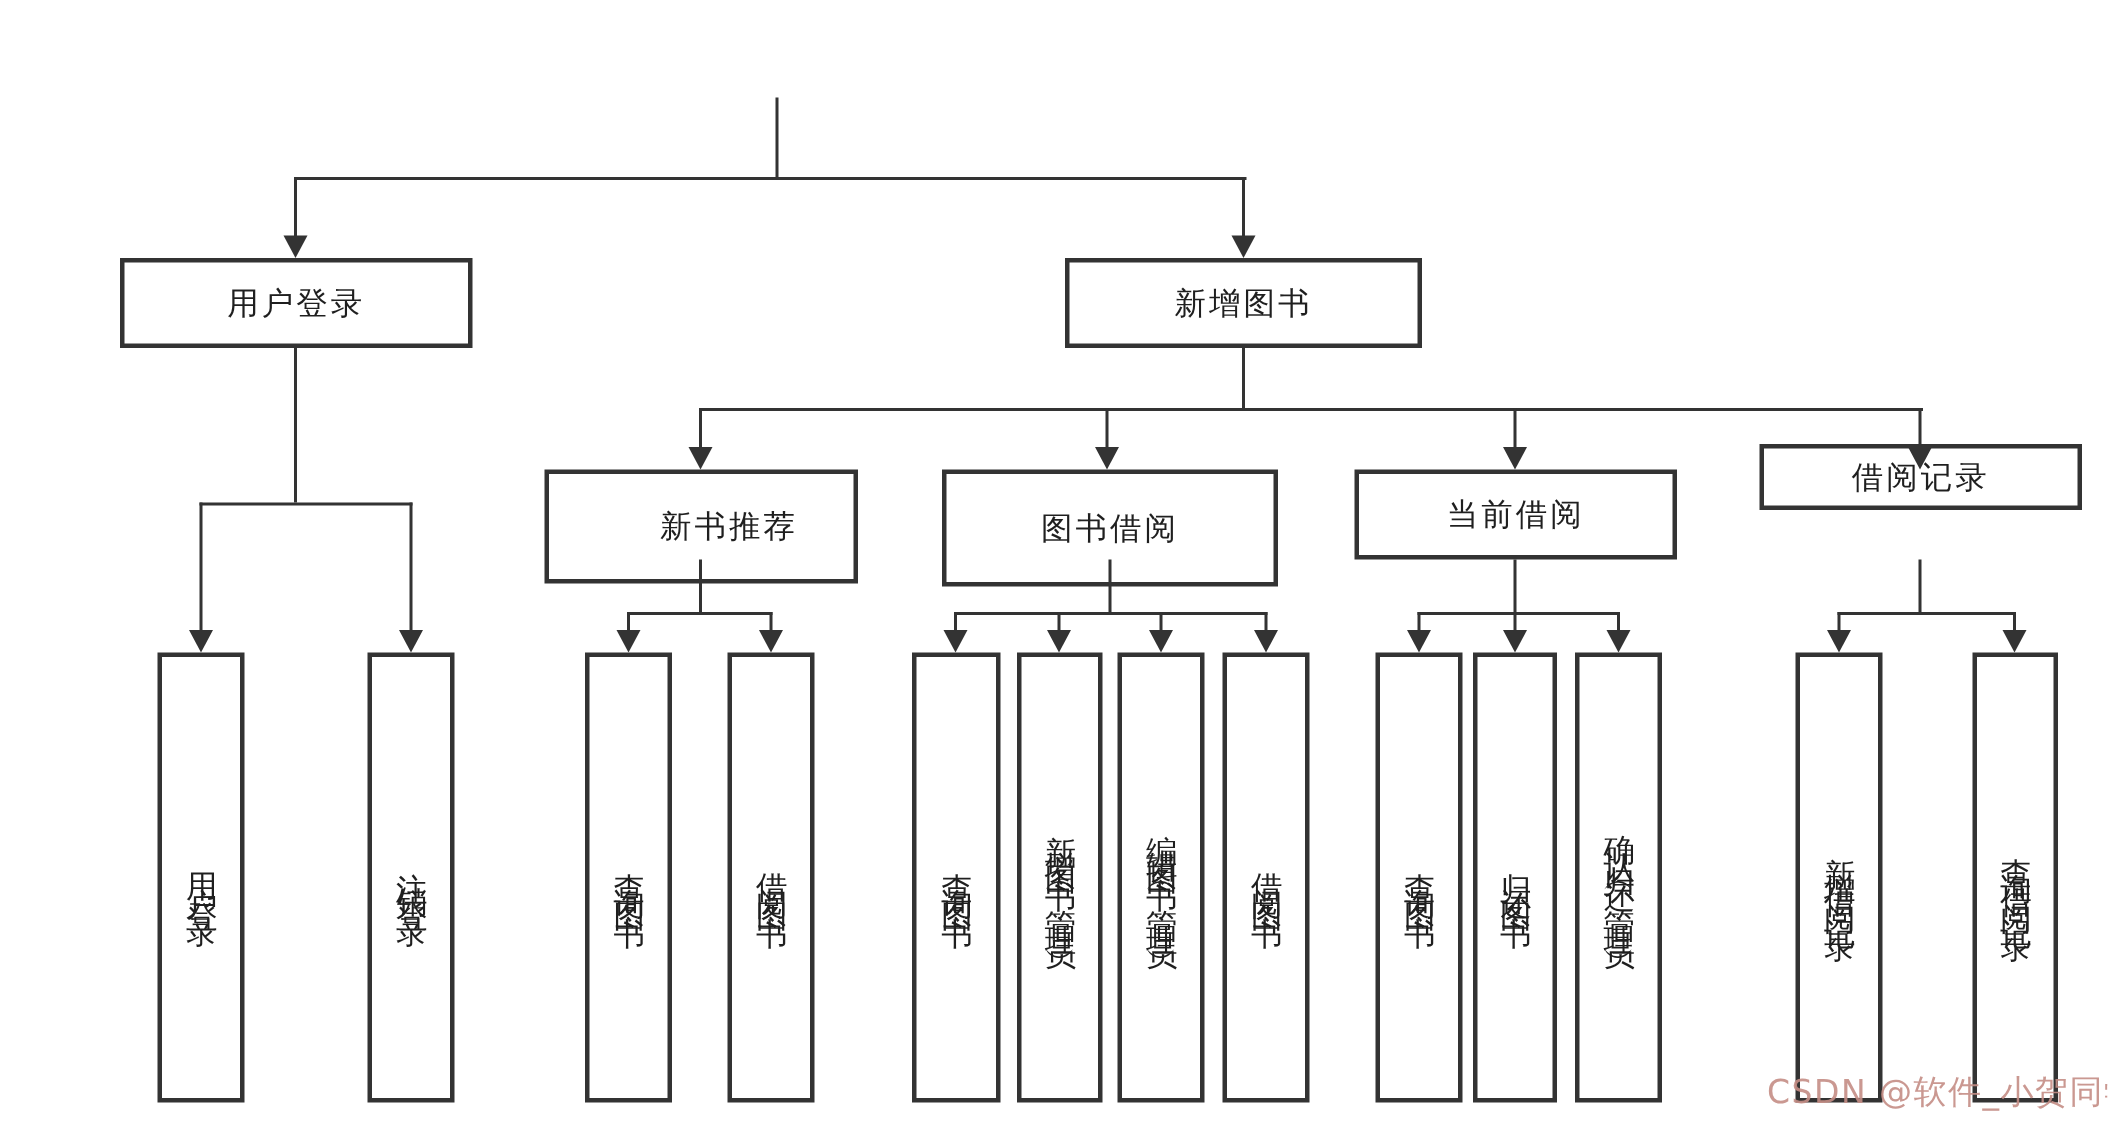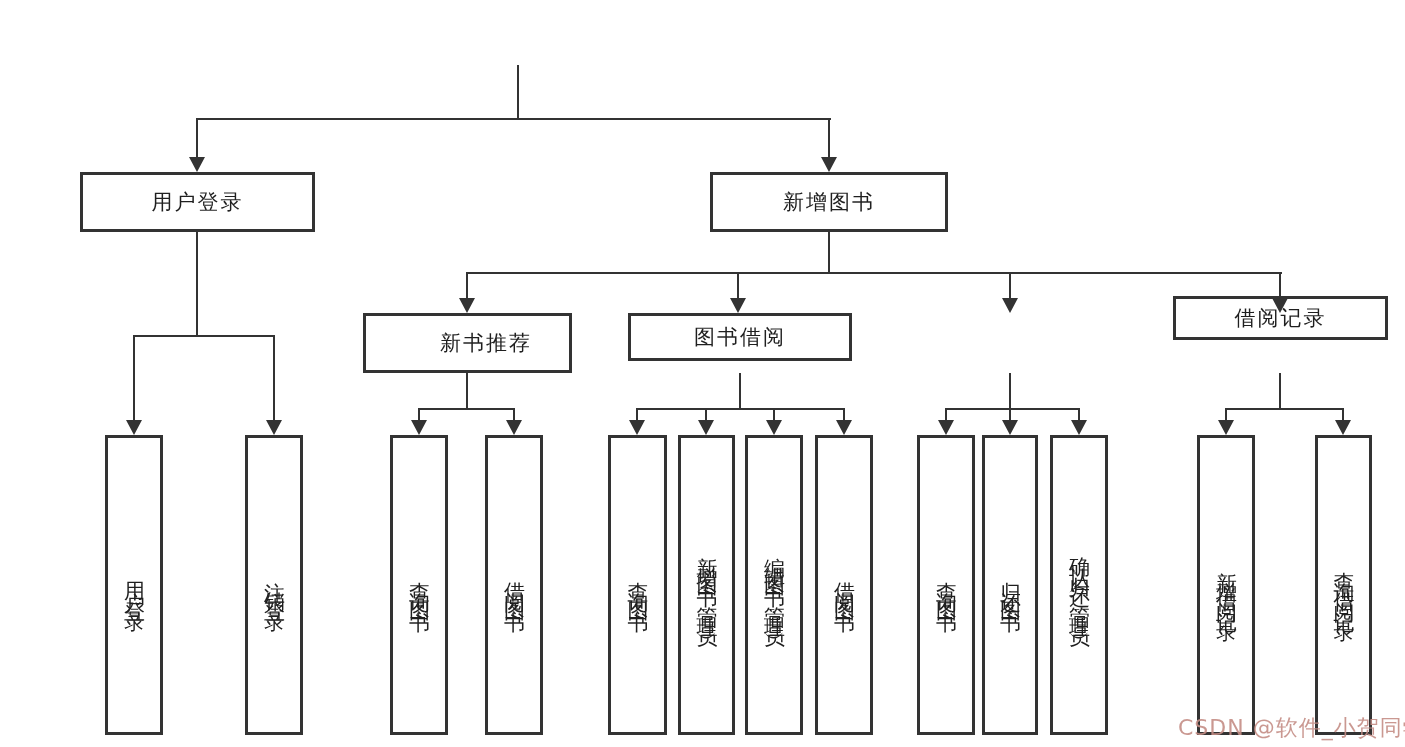--- a/index.html
+++ b/index.html
@@ -59,28 +59,31 @@
 
 
   <div class="box" style="left:80px; top:172px; width:235px; height:60px;">
     <span class="hlabel">用户登录</span>
   </div>
 
   <div class="box" style="left:710px; top:172px; width:238px; height:60px;">
     <span class="hlabel">新增图书</span>
   </div>
 
-  <div class="box" style="left:363px; top:313px; width:209px; height:60px;padding-left:37px;">
+  <div class="box" style="left:363px; top:313px; width:209px; height:76px;padding-left:37px;">
     <span class="hlabel">新书推荐</span>
   </div>
 
-  <div class="box" style="left:628px; top:313px; width:224px; height:48px;">
+  <div class="box" style="left:628px; top:313px; width:224px; height:78px;">
     <span class="hlabel">图书借阅</span>
   </div>
 
+  <div class="box" style="left:903px; top:313px; width:215px; height:60px;">
+    <span class="hlabel">当前借阅</span>
+  </div>
 
   <div class="box" style="left:1173px; top:296px; width:215px; height:44px;">
     <span class="hlabel">借阅记录</span>
   </div>
 
   <div class="box leaf" style="left:105px;">
     <span class="vtext">用户登录</span>
   </div>
   <div class="box leaf" style="left:245px;">
     <span class="vtext">注销登录</span>

